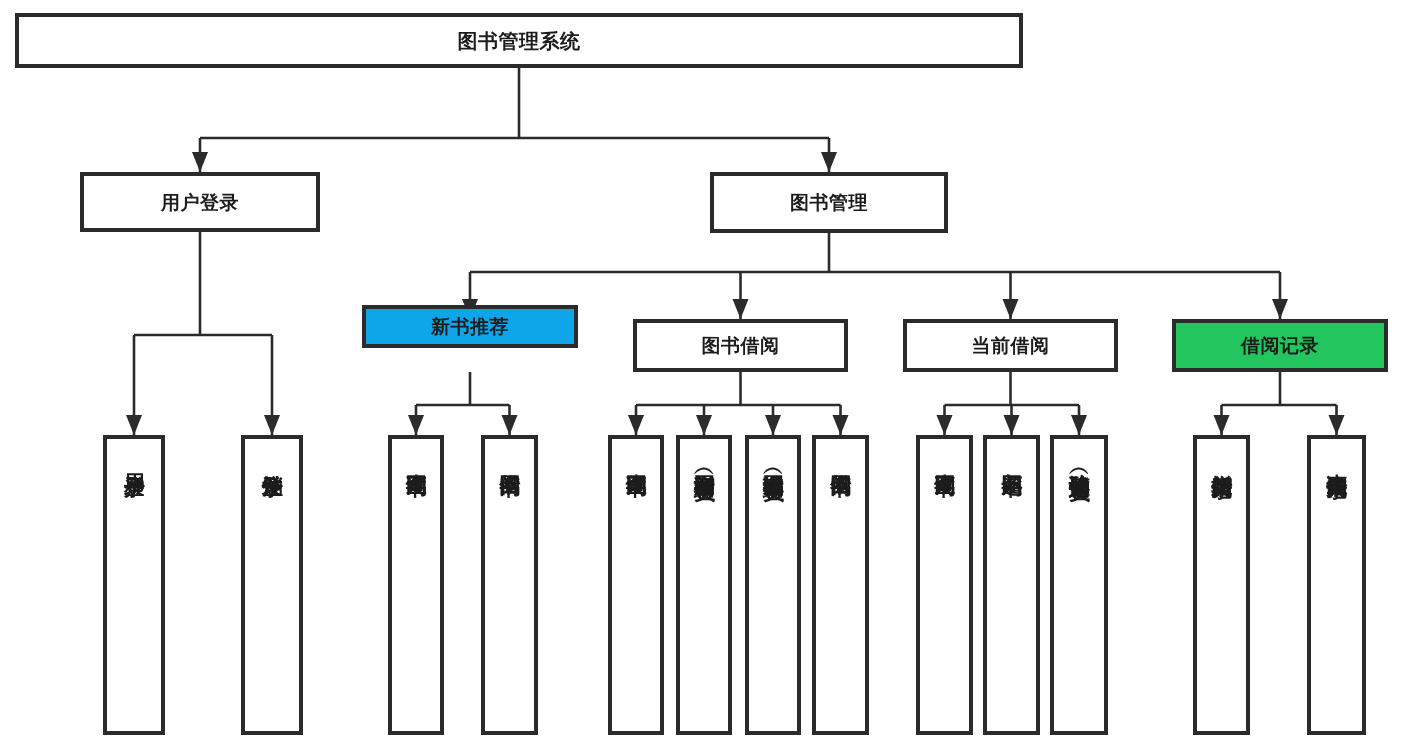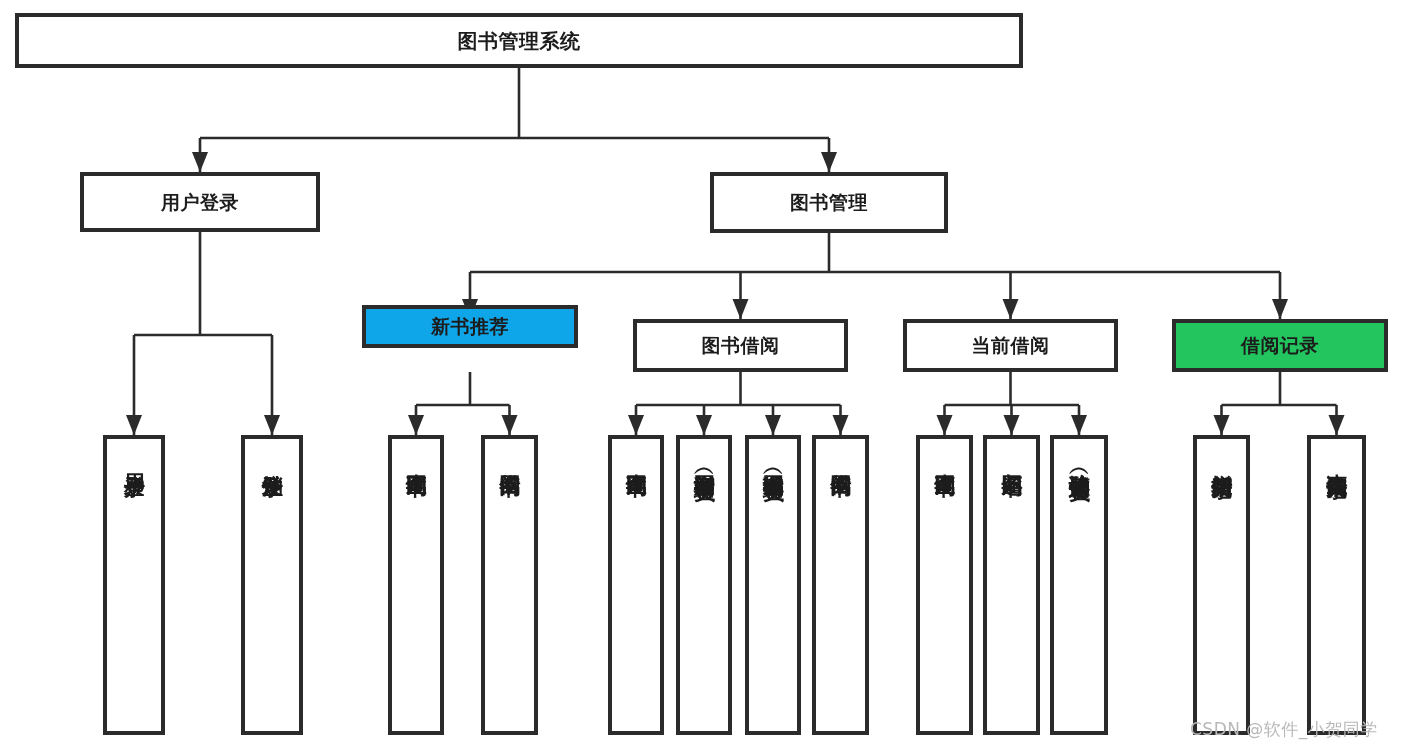--- a/index.html
+++ b/index.html
@@ -180,14 +180,13 @@
       <div class="node vertical" style="left: 1050px; top: 435px; width: 58px; height: 300px; border-color: rgb(43, 43, 43); background: rgb(255, 255, 255); color: rgb(28, 28, 28);">
         <span class="node-label">确认归还（管理员）</span>
       </div>
       <div class="node vertical" style="left: 1193px; top: 435px; width: 57px; height: 300px; border-color: rgb(43, 43, 43); background: rgb(255, 255, 255); color: rgb(28, 28, 28);">
         <span class="node-label">新增借阅记录</span>
       </div>
       <div class="node vertical" style="left: 1307px; top: 435px; width: 59px; height: 300px; border-color: rgb(43, 43, 43); background: rgb(255, 255, 255); color: rgb(28, 28, 28);">
         <span class="node-label">查询借阅记录</span>
       </div>
     </div>
-  <div class="watermark" style="left: 1190px; top: 718px; color: rgb(185, 185, 185);">CSDN @软件_小贺同学</div>
 </div>
 
 </body></html>

